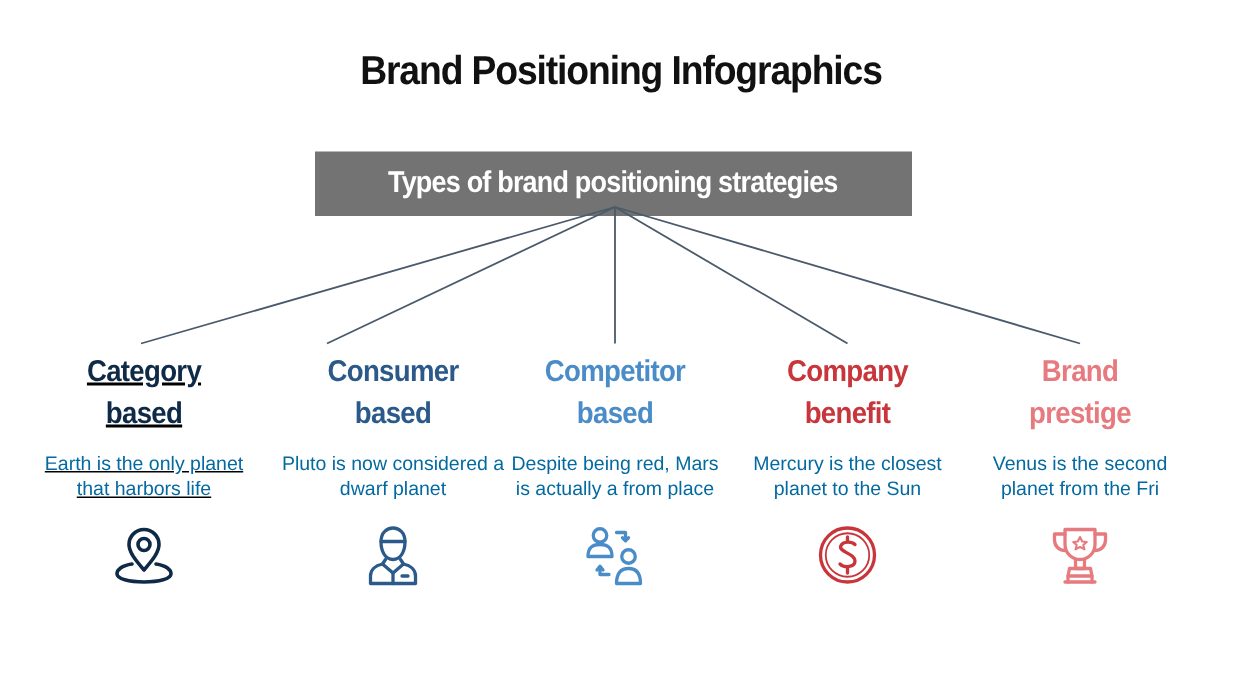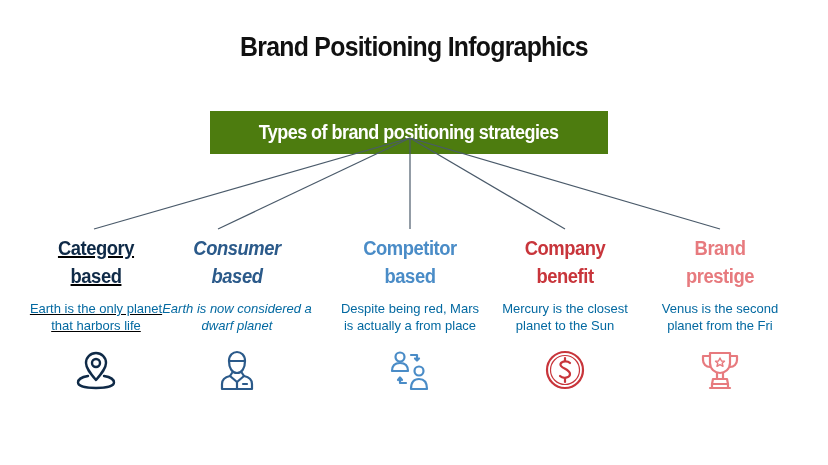--- a/index.html
+++ b/index.html
@@ -1,22 +1,22 @@
 <!DOCTYPE html>
 <html><head>
 <meta charset="utf-8">
 <style>
   html, body { margin: 0; padding: 0; background: #ffffff; }
   body { width: 828px; height: 465px; position: relative; overflow: hidden;
          font-family: "Liberation Sans", sans-serif; }
   .title { position: absolute; left: 0; width: 828px; top: 32px; text-align: center;
            font-family: "Liberation Sans", sans-serif; font-weight: bold; font-size: 27px;
            color: #111111; letter-spacing: -0.8px; transform: scaleX(0.92); }
-  .banner { position: absolute; left: 210px; top: 111px; width: 398px; height: 43px;
-            background: #4d7c0f; color: #ffffff; display: flex; align-items: center;
+  .banner { position: absolute; left: 210px; top: 101px; width: 398px; height: 43px;
+            background: #737373; color: #ffffff; display: flex; align-items: center;
             justify-content: center; font-weight: bold; font-size: 20px; letter-spacing: -0.6px; }
   .banner span { display: inline-block; transform: scaleX(0.9); }
   svg.lines { position: absolute; left: 0; top: 0; width: 828px; height: 465px; pointer-events: none; }
   .col { position: absolute; top: 234px; width: 150px; text-align: center; }
   .col .head { font-weight: bold; font-size: 20px; line-height: 28px; letter-spacing: -0.5px;
                transform: scaleX(0.92); }
   .col .desc { margin-top: 10px; font-size: 13px; line-height: 17px; color: #0369a1; }
   .col .icon { display: block; margin: 15px auto 0; width: 42px; height: 42px; }
 </style>
 </head>
@@ -44,26 +44,26 @@
     <div>based</div>
   </div>
   <div class="desc">Earth is the only planet that harbors life</div>
   <svg class="icon" viewBox="0 0 42 42" fill="none" stroke="#0f2a47" stroke-width="2.4" stroke-linecap="round" stroke-linejoin="round">
     <path d="M21 31 C15 24 11 19 11 14 A10 10 0 0 1 31 14 C31 19 27 24 21 31 Z"></path>
     <circle cx="21" cy="14" r="4"></circle>
     <path d="M13 27 C6 28 3 31 3 33.5 C3 37 11 39 21 39 C31 39 39 37 39 33.5 C39 31 36 28 29 27"></path>
   </svg>
 </div>
 
-<div class="col" style="left:162px;font-style:italic;">
+<div class="col" style="left:187px;">
   <div class="head" style="color:#2b5a8a;">
     <div>Consumer</div>
     <div>based</div>
   </div>
-  <div class="desc">Earth is now considered a dwarf planet</div>
+  <div class="desc">Pluto is now considered a dwarf planet</div>
   <svg class="icon" viewBox="0 0 42 42" fill="none" stroke="#2b5a8a" stroke-width="2.2" stroke-linecap="round" stroke-linejoin="round">
     <path d="M13 12 C13 6 17 3 21 3 C25 3 29 6 29 12 Z"></path>
     <path d="M13 12 C13 19 16 24 21 24 C26 24 29 19 29 12"></path>
     <path d="M16 24 L14 27 C9 28 6 31 6 35 L6 40 L36 40 L36 35 C36 31 33 28 28 27 L26 24"></path>
     <path d="M14 27 L21 33 L28 27"></path>
     <line x1="21" y1="33" x2="21" y2="40"></line>
     <line x1="27" y1="35" x2="31" y2="35"></line>
   </svg>
 </div>
 

